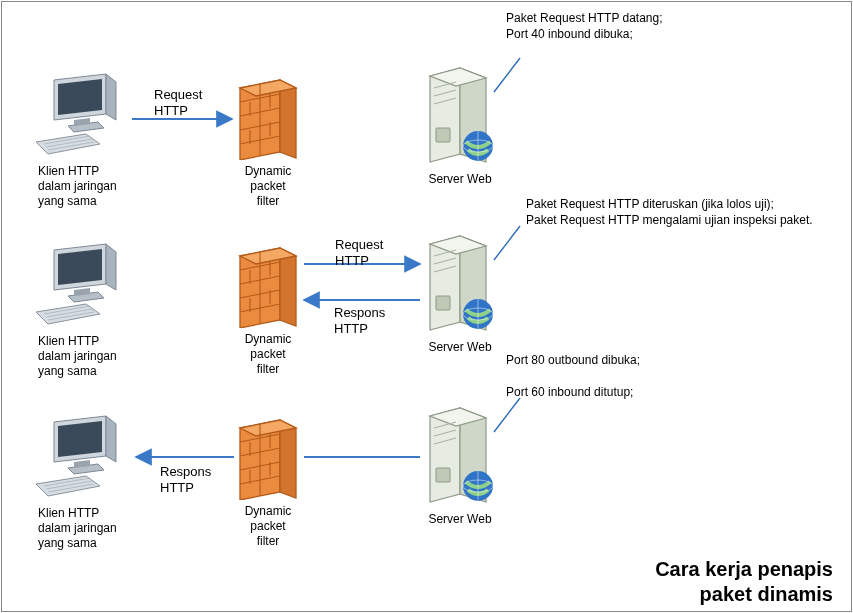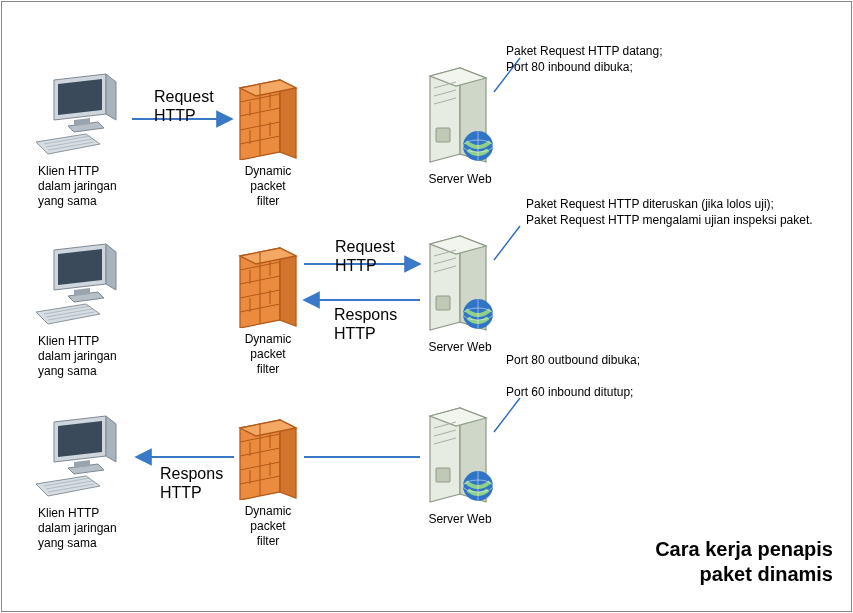--- a/index.html
+++ b/index.html
@@ -21,33 +21,33 @@
     position: absolute;
     text-align: center;
   }
   .node .caption {
     margin-top: 4px;
     line-height: 1.25;
     text-align: center;
   }
   .edge-label {
     position: absolute;
-    font-size: 16px;
+    font-size: 13px;
     line-height: 1.2;
   }
   .callout {
     position: absolute;
     font-size: 12px;
     line-height: 1.35;
     width: 340px;
   }
   .title {
     position: absolute;
     right: 18px;
-    bottom: 24px;
+    bottom: 4px;
     text-align: right;
     font-weight: bold;
     font-size: 20px;
     line-height: 1.25;
   }
   svg.overlay {
     position: absolute;
     left: 0;
     top: 0;
     pointer-events: none;
@@ -167,23 +167,23 @@
         <path d="M48,92 q10,8 20,0" stroke="#8fd08a" stroke-width="4" fill="none"></path>
         <ellipse cx="58" cy="88" rx="15" ry="6" fill="none" stroke="#ffffff" stroke-width="0.8" opacity="0.6"></ellipse>
         <line x1="58" y1="73" x2="58" y2="103" stroke="#ffffff" stroke-width="0.8" opacity="0.6"></line>
       </svg>
     </div>
     <div class="caption">
       <span>Server Web</span>
     </div>
   </div>
 
-  <div class="callout" style="left:504px; top:8px;margin-top:33px;">
+  <div class="callout" style="left:504px; top:8px;">
     <span>Paket Request HTTP datang;</span><br>
-    <span>Port 80 inbound dibuka;</span><br>
+    <span>Port 40 inbound dibuka;</span><br>
   </div>
 
   <div class="node" style="left:32px; top:238px;">
     <div class="pc-icon">
       <svg viewBox="0 0 90 90">
         <polygon points="20,10 72,4 72,44 20,50" fill="#cfd6dd" stroke="#7e8994" stroke-width="1"></polygon>
         <polygon points="24,14 68,9 68,40 24,45" fill="#3a4a5a"></polygon>
         <polygon points="72,4 82,12 82,50 72,44" fill="#a9b3bd" stroke="#7e8994" stroke-width="1"></polygon>
         <polygon points="34,56 64,52 70,58 40,62" fill="#b7c0c9" stroke="#7e8994" stroke-width="1"></polygon>
         <polygon points="40,50 56,48 56,54 40,56" fill="#9aa4ae"></polygon>

